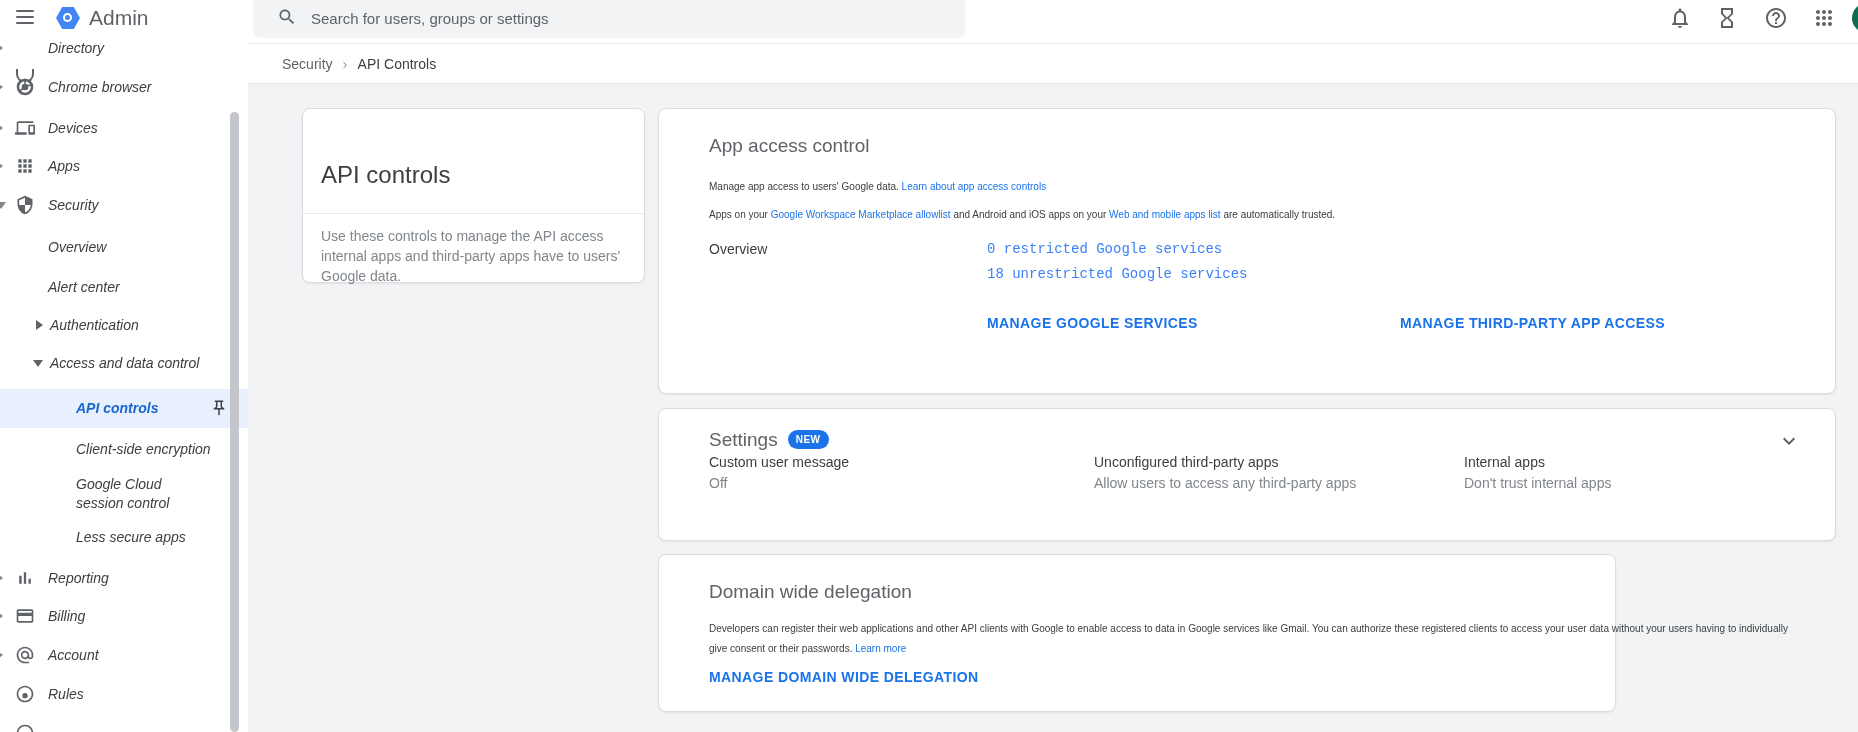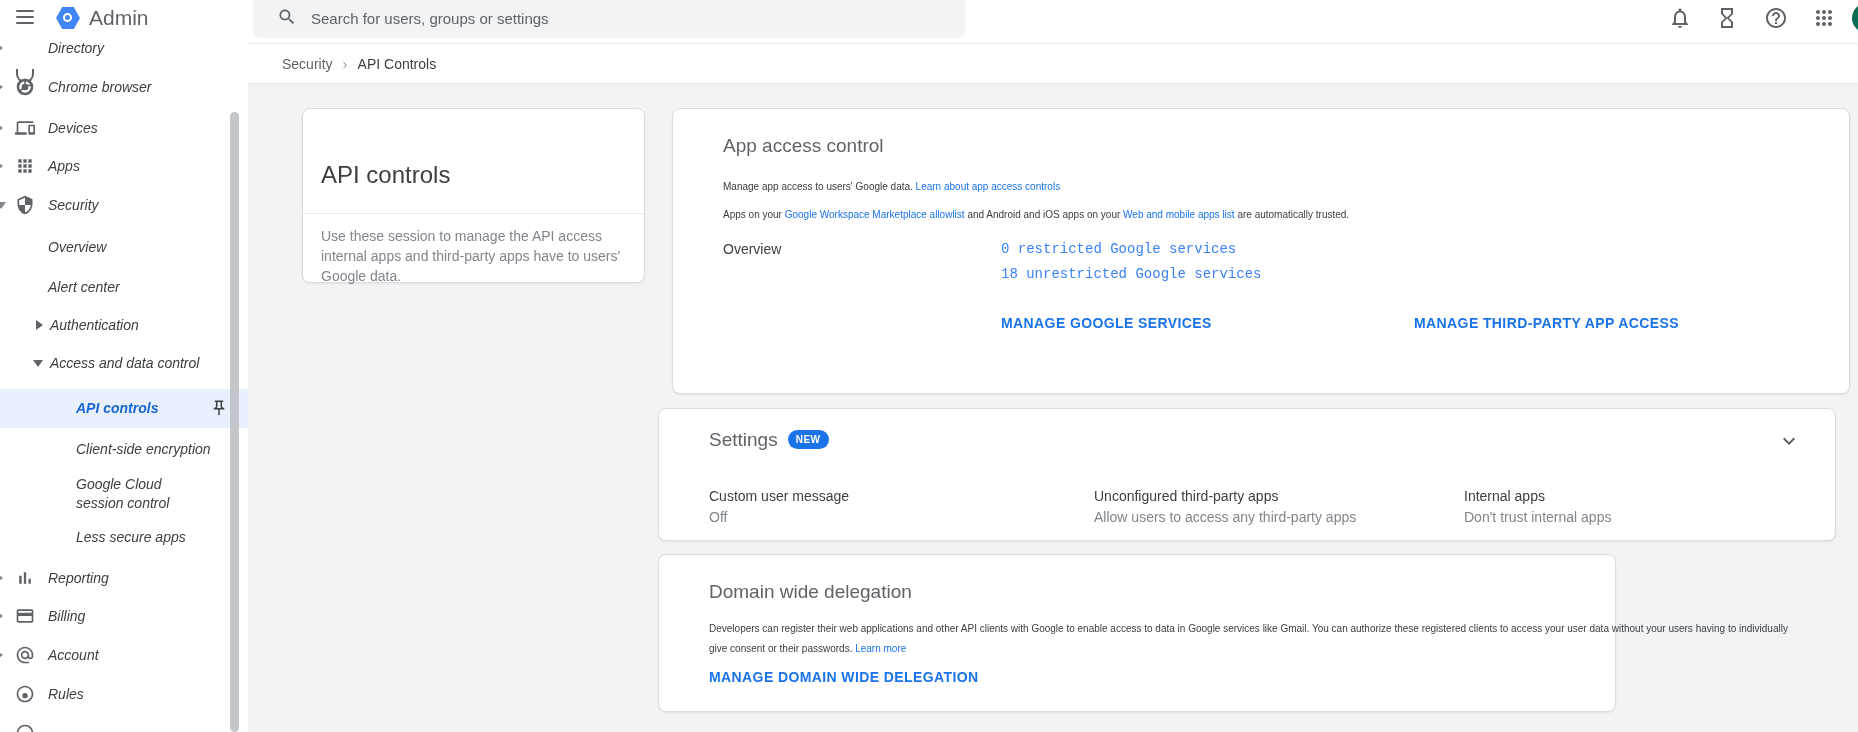--- a/index.html
+++ b/index.html
@@ -41,38 +41,38 @@
   .crumb .parent { color:#5f6368; cursor:pointer; }
   .crumb .sep { color:#9aa0a6; margin:0 10px; font-size:15px; }
   .crumb .current { color:#3c4043; }
   .content-bg { position:absolute; left:248px; top:84px; width:1610px; height:648px; background:#f1f3f4; }
 
   .card { position:absolute; background:#fff; border:1px solid #dadce0; border-radius:8px; box-shadow:0 1px 2px rgba(60,64,67,.08); }
   .info-card { left:302px; top:108px; width:343px; height:175px; }
   .info-title { padding:52px 18px 24px 18px; font-size:24px; color:#3c4043; }
   .info-body { border-top:1px solid #e8eaed; padding:12px 18px; font-size:14px; line-height:20px; color:#80868b; }
 
-  .app-card { left:672px; top:108px; width:1178px; height:286px; }
+  .app-card { left:658px; top:108px; width:1178px; height:286px; }
   .card-title { padding:26px 50px 0 50px; font-size:19px; color:#5f6368; }
   .para { margin:20px 50px 0 50px; font-size:10px; line-height:20px; color:#3c4043; }
   .para.tight { margin-top:8px; }
   a.ln { color:#1a73e8; text-decoration:none; cursor:pointer; }
   .ov-row { display:flex; margin-top:16px; padding:0 50px; }
   .ov-label { width:278px; font-size:14px; color:#3c4043; font-weight:500; }
   .ov-vals div { font-size:14px; color:#3b82f6;font-family:Liberation Mono, monospace; }
   .ov-vals div + div { margin-top:9px; }
   .txt-btn { position:absolute; height:36px; line-height:36px; font-size:14px; font-weight:700; letter-spacing:.4px; color:#1a73e8; cursor:pointer; white-space:nowrap; }
   .app-card .b1 { left:328px; top:196px; }
   .app-card .b2 { left:741px; top:196px; }
 
   .settings-card { left:658px; top:408px; width:1178px; height:133px; }
   .set-head { position:relative; padding:20px 50px 0 50px; font-size:19px; color:#5f6368; cursor:pointer; }
   .badge { display:inline-block; margin-left:10px; transform:translateY(-3px); background:#1a73e8; color:#fff; font-size:10px; font-weight:700; letter-spacing:.5px; padding:4px 8px; border-radius:10px; }
   .chev { position:absolute; right:34px; top:20px; width:24px; height:24px; fill:#5f6368; cursor:pointer; }
-  .set-cols { display:flex; margin-top:36px; padding:0 50px;align-items:flex-end; }
+  .set-cols { display:flex; margin-top:2px; padding:0 50px;align-items:flex-end; }
   .set-col .h { font-size:14px; color:#3c4043; font-weight:500; }
   .set-col .v { margin-top:5px; font-size:14px; color:#80868b; }
   .set-col:nth-child(1) { width:385px; }
   .set-col:nth-child(2) { width:370px; }
 
   .dele-card { left:658px; top:554px; width:958px; height:158px; }
   .dele-card .para { width:1100px; margin-top:16px; }
   .dele-card .b1 { left:50px; top:104px; }
 </style>
 </head>
@@ -182,21 +182,21 @@
 
 <div class="content-bg"></div>
 <div class="crumbbar">
   <div class="crumb">
     <span class="parent">Security</span><span class="sep">›</span><span class="current">API Controls</span>
   </div>
 </div>
 
 <div class="card info-card">
   <div class="info-title">API controls</div>
-  <div class="info-body">Use these session to manage the API access internal apps and third-party apps have to users' Google data.</div>
+  <div class="info-body">Use these controls to manage the API access internal apps and third-party apps have to users' Google data.</div>
 </div>
 
 <div class="card app-card">
   <div class="card-title">App access control</div>
   <div class="para"><span>Manage app access to users' Google data. </span><a class="ln">Learn about app access controls</a></div>
   <div class="para tight"><span>Apps on your </span><a class="ln">Google Workspace Marketplace allowlist</a><span> and Android and iOS apps on your </span><a class="ln">Web and mobile apps list</a><span> are automatically trusted.</span></div>
   <div class="ov-row">
     <div class="ov-label">Overview</div>
     <div class="ov-vals">
       <div>0 restricted Google services</div>

